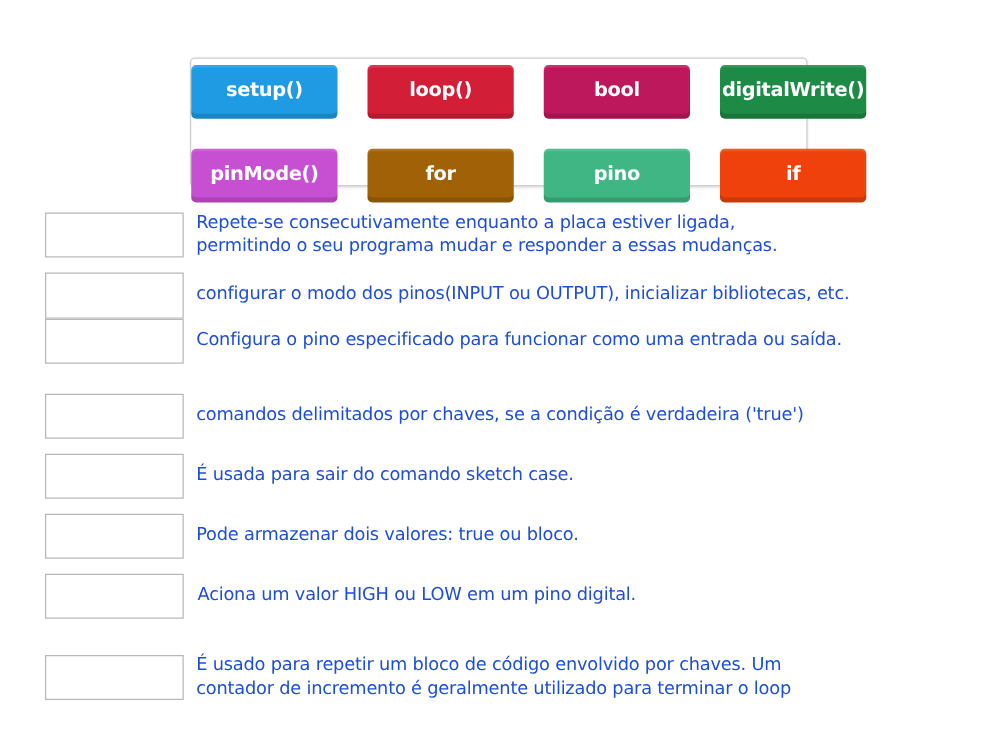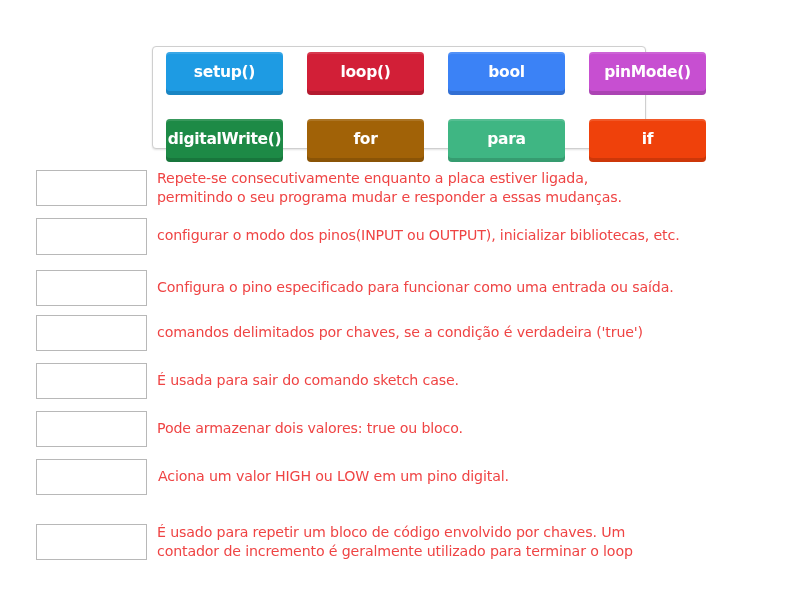--- a/index.html
+++ b/index.html
@@ -18,21 +18,21 @@
       width: 494px;
       height: 103px;
       border: 1px solid #cfcfcf;
       border-radius: 4px;
       background: #ffffff;
       box-shadow: 0 1px 2px rgba(0,0,0,0.12);
       box-sizing: border-box;
     }
     .tile-grid {
       position: absolute;
-      left: 13px;
+      left: 0;
       top: 5px;
       display: grid;
       grid-template-columns: repeat(4, 117px);
       grid-template-rows: 43px 43px;
       column-gap: 5px;
       row-gap: 5px;
       gap: 24px;
     }
     .tile {
       position: relative;
@@ -69,37 +69,37 @@
     .clue {
       position: absolute;
       left: 121px;
       top: 0;
       width: 640px;
       height: 36px;
       display: flex;
       align-items: center;
       font-size: 14.2px;
       line-height: 19.5px;
-      color: #ef4444;
+      color: #1d4ed8;
       letter-spacing: -0.15px;
     }
     .clue span { display: block; }
   </style>
 </head>
 <body>
 
 <div class="tile-tray">
   <div class="tile-grid">
     <div class="tile" style="background: rgb(30, 155, 227);">setup()</div>
     <div class="tile" style="background: rgb(210, 31, 55);">loop()</div>
-    <div class="tile" style="background: #3b82f6; text-align: right;">bool</div>
+    <div class="tile" style="background: #be185d; text-align: right;">bool</div>
+    <div class="tile" style="background: rgb(29, 138, 70);">digitalWrite()</div>
     <div class="tile" style="background: rgb(199, 79, 209);">pinMode()</div>
-    <div class="tile" style="background: rgb(29, 138, 70);">digitalWrite()</div>
     <div class="tile" style="background: #a16207;">for</div>
-    <div class="tile" style="background: rgb(63, 182, 131);">para</div>
+    <div class="tile" style="background: rgb(63, 182, 131);">pino</div>
     <div class="tile" style="background: rgb(239, 65, 11);">if</div>
   </div>
 </div>
 
 <div>
   <div class="row" style="top:170px">
     <div class="drop-box"></div>
     <div class="clue">
         <div>
       <span>Repete-se consecutivamente enquanto a placa estiver ligada,</span>
@@ -108,21 +108,21 @@
       </div>
   </div>
   <div class="row" style="top:218px">
     <div class="drop-box" style="height:37px"></div>
     <div class="clue">
         <div>
       <span>configurar o modo dos pinos(INPUT ou OUTPUT), inicializar bibliotecas, etc.</span>
     </div>
       </div>
   </div>
-  <div class="row" style="top:270px">
+  <div class="row" style="top:255px">
     <div class="drop-box"></div>
     <div class="clue">
         <div>
       <span>Configura o pino especificado para funcionar como uma entrada ou saída.</span>
     </div>
       </div>
   </div>
   <div class="row" style="top:315px">
     <div class="drop-box"></div>
     <div class="clue">

